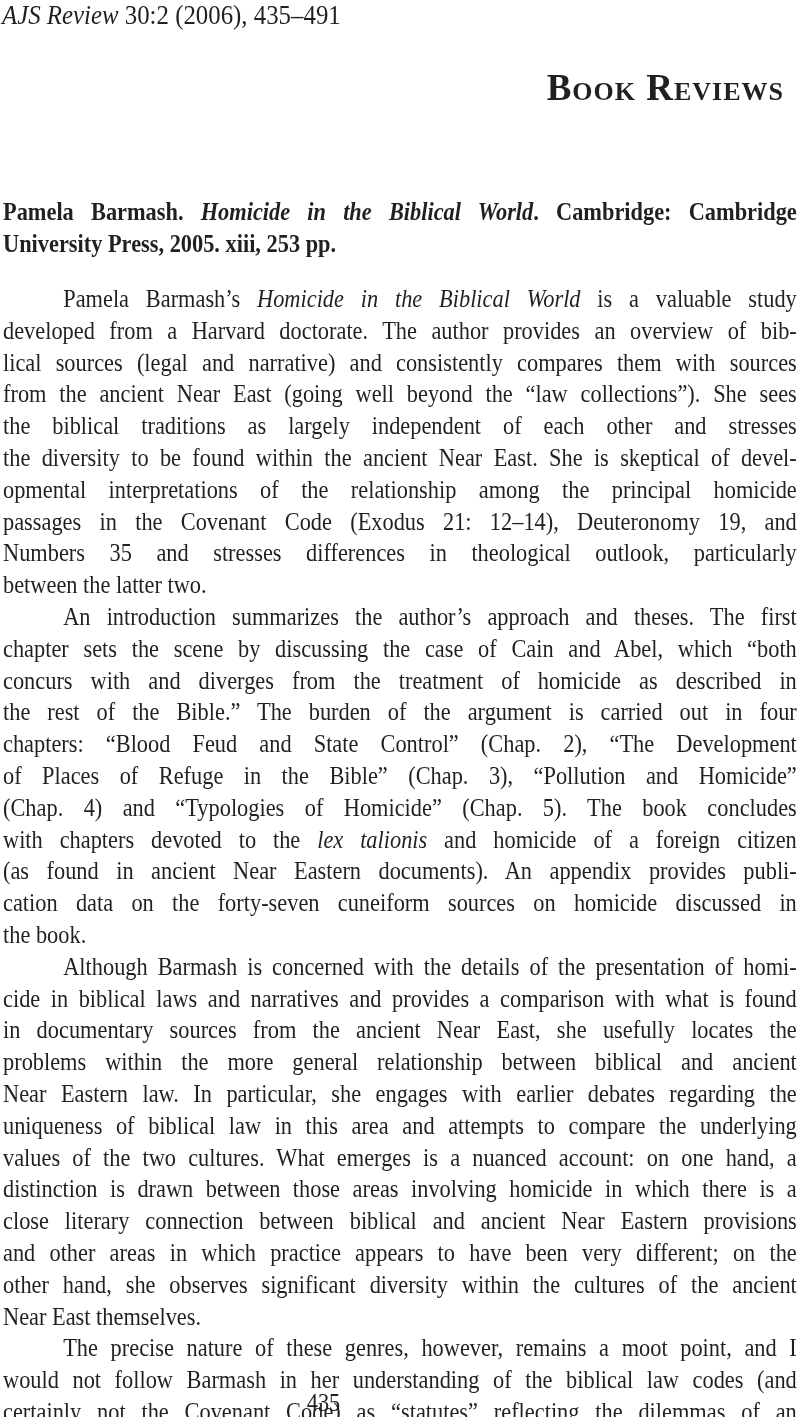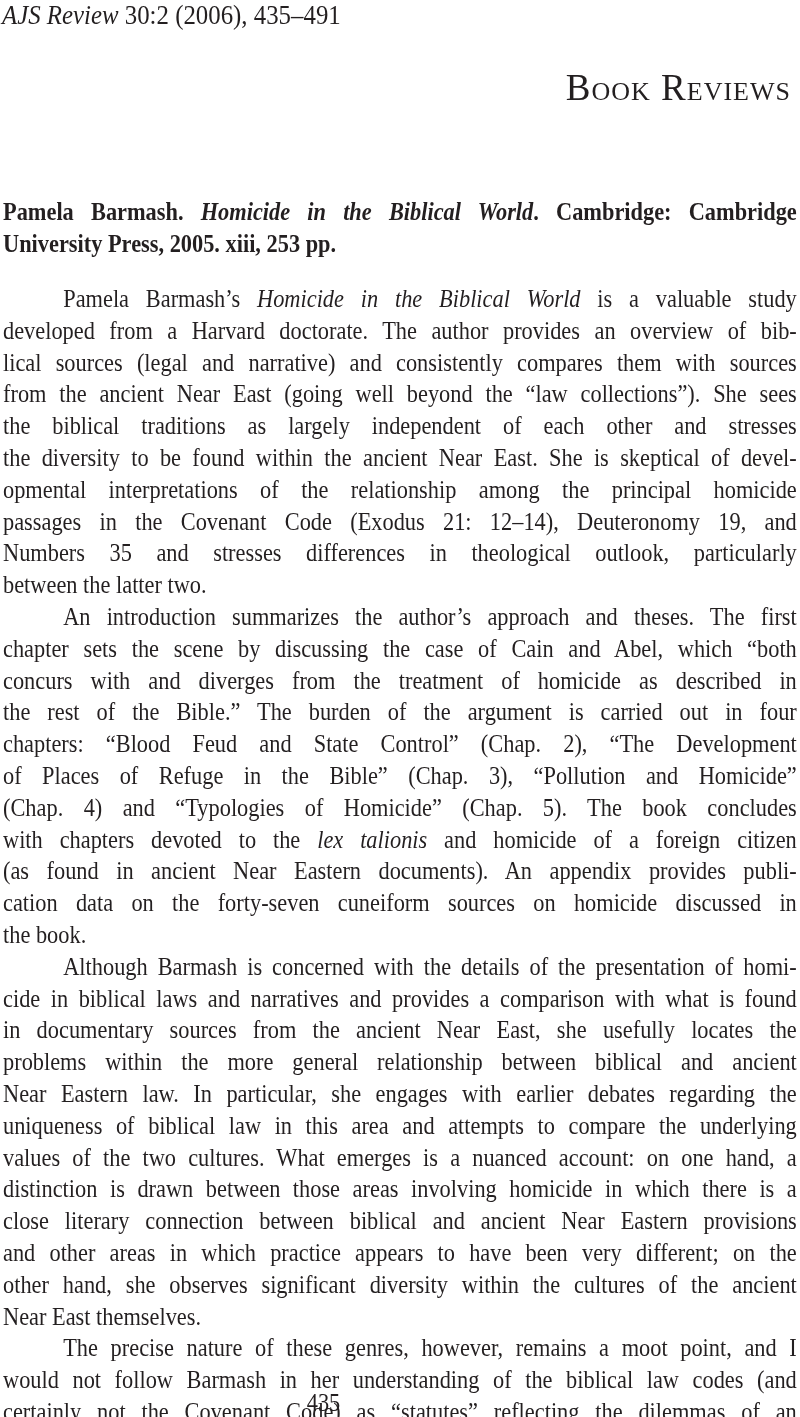--- a/index.html
+++ b/index.html
@@ -1,19 +1,19 @@
 <!DOCTYPE html>
 <html><head>
 <meta charset="utf-8">
 <style>
   html, body { margin: 0; padding: 0; background: #ffffff; }
   body { width: 800px; height: 1417px; position: relative; overflow: hidden; color: #231f20; font-family: "Liberation Serif", "DejaVu Serif", serif; }
   .running-head { position: absolute; left: 2px; top: 0px; font-size: 27px; line-height: 30px; white-space: nowrap; transform: scaleX(0.92); transform-origin: left top; }
   .running-head i { font-style: italic; }
-  .section-title { position: absolute; right: 9px; top: 68px; font-size: 37px; font-weight: normal; font-variant: small-caps; letter-spacing: 1px; white-space: nowrap; line-height: 40px; }
+  .section-title { position: absolute; right: 16px; top: 68px; font-size: 37px; font-weight: bold; font-variant: small-caps; letter-spacing: 1px; white-space: nowrap; line-height: 40px; }
   .citation { position: absolute; left: 3px; top: 196px; width: 794px; font-weight: bold; }
   .body { position: absolute; left: 3px; top: 283px; width: 794px; }
   .ln { display: block; height: 31.8px; line-height: 31.8px; font-size: 26px; white-space: nowrap; text-align: justify; text-align-last: justify; transform: scaleX(0.86); transform-origin: left center; width: 923px; }
   .ln.last { text-align-last: left; }
   .ln.indent { padding-left: 70px; width: 853px; }
   .ln i { font-style: italic; }
   .folio { position: absolute; left: 0; width: 647px; top: 1388px; text-align: center; font-size: 26px; line-height: 30px; }
   .folio span { display: inline-block; transform: scaleX(0.86); }
 </style>
 </head>

